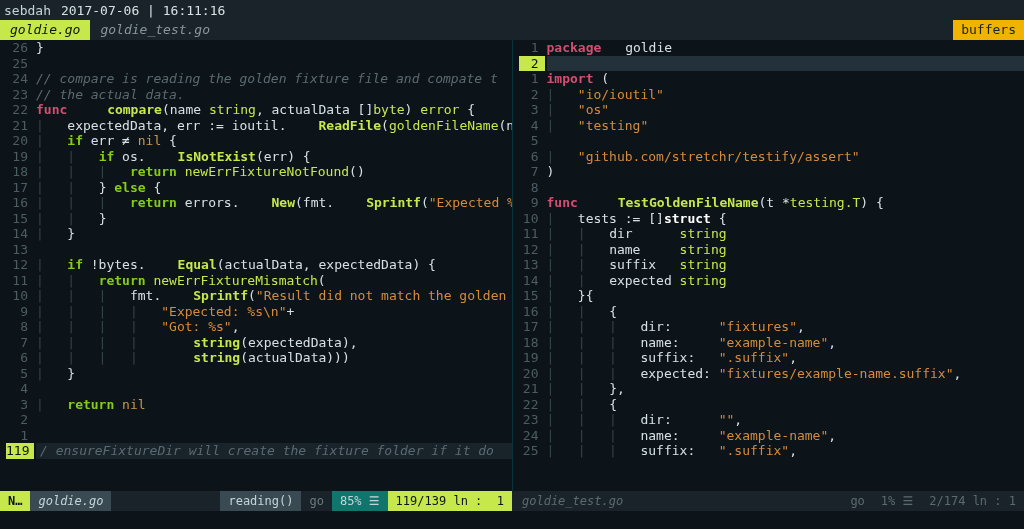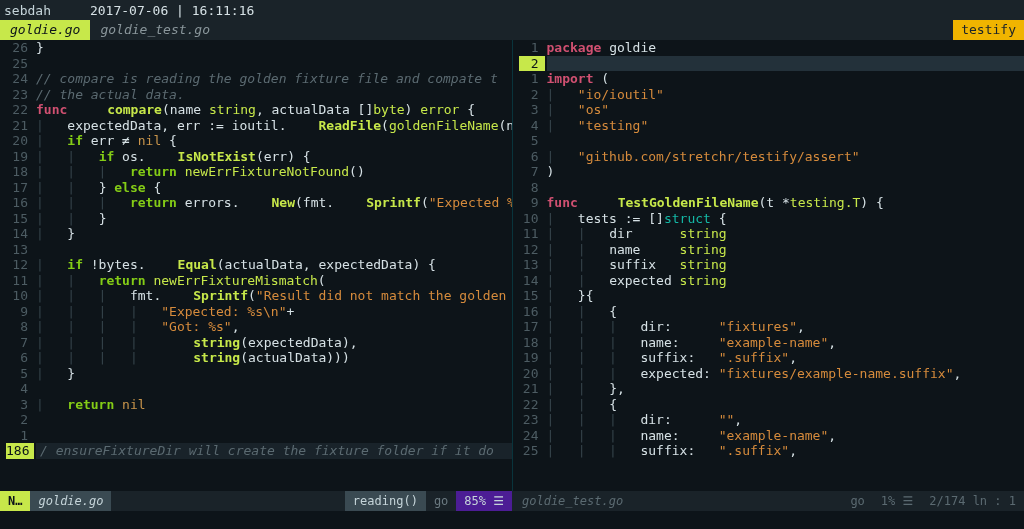--- a/index.html
+++ b/index.html
@@ -1,56 +1,56 @@
 <!DOCTYPE html>
 <html><head>
 <meta charset="utf-8">
 <style>
   * { margin:0; padding:0; box-sizing:border-box; }
   html,body { width:1024px; height:529px; background:#0d1419; font-family:"DejaVu Sans Mono","Menlo","Consolas",monospace; font-size:13px; overflow:hidden; }
   .tmux-top { height:20px; background:#1a2329; color:#9aa5aa; display:flex; align-items:center; padding:0 4px; }
-  .tmux-top .user { color:#c5d4d9; margin-right:22px; }
+  .tmux-top .user { color:#c5d4d9; margin-right:10px; }
   .tmux-top .center { flex:1; text-align:center; font-style:italic; color:#8a969b;}
   .tmux-top .center .active { color:#c7e84a; }
-  .tmux-top .clock { color:#d6e1e5;margin-left:17px; }
+  .tmux-top .clock { color:#d6e1e5; }
   .tabline { height:20px; background:#1a2329; display:flex; align-items:stretch; color:#8a969b;}
   .tabline .tab { padding:0 10px; line-height:20px; font-style:italic;}
   .tabline .tab.active { background:#c7e84a; color:#0d1419; }
   .tabline .spacer { flex:1; }
   .tabline .right-badge { background:#f0b400; color:#1a2329; padding:0 8px; line-height:20px;}
   .editor { display:flex; height:451px;border-radius:7px; }
   .pane { display:flex; flex:1; overflow:hidden; }
   .pane.left { border-right:1px solid #09343c; }
   .gutter { color:#4d5c63; text-align:right; padding-right:8px; user-select:none; flex:0 0 auto; }
   .gutter.left { width:36px; }
   .gutter.right { width:34px; }
   .gutter .cur { background:#c7e84a; color:#0d1419; display:inline-block; width:100%; padding-right:6px; margin-right:-6px;}
   .code { flex:1; white-space:pre; color:#d6e1e5; overflow:hidden;}
-  .code .kw { color:#14b8a6; font-weight:normal;}
+  .code .kw { color:#ffffff; font-weight:bold;}
   .code .kw2 { color:#d05071; font-weight:bold;}
   .code .kw3 { color:#84cc16; font-weight:bold;}
   .code .fn { color:#c7e84a; font-weight:bold;margin-left:32px;}
   .code .fn2 { color:#c7e84a;text-align:right; }
   .code .typ { color:#c7e84a; }
-  .code .ident { color:#d6e1e5; }
+  .code .ident { color:#d6e1e5;margin-left:16px; }
   .code .str { color:#d68b3c; }
   .code .cmt { color:#5b6a71; font-style:italic;}
   .code .nil { color:#c9954b; }
   .code .indent { color:#35434a; }
   .code .op { color:#d6e1e5; }
   .code .cursor-line { background:#23313a; display:inline-block; width:100%;}
   .code .field { color:#d6e1e5; }
   .status { height:20px; display:flex; align-items:stretch; font-size:12px;}
   .status .seg { padding:0 8px; line-height:20px;}
   .status.left-bar .mode { background:#c7e84a; color:#0d1419; font-weight:bold;}
   .status.left-bar .file { background:#3a4a52; color:#c5d4d9; font-style:italic;}
   .status.left-bar .fill { flex:1; background:#1a2329; color:#6b7a81; font-style:italic;}
   .status.left-bar .func { background:#3a4a52; color:#c5d4d9;}
   .status.left-bar .ft { background:#1a2329; color:#6b7a81;}
-  .status.left-bar .pct { background:#4c1d95; color:#c5d4d9;}
+  .status.left-bar .pct { background:#0f766e; color:#c5d4d9;}
   .status.left-bar .pos { background:#c7e84a; color:#0d1419;}
   .status.right-bar { background:#1a2329; }
   .status.right-bar .file { flex:1; color:#5b6a71; font-style:italic; padding-left:10px;}
   .status.right-bar .ft { color:#5b6a71;}
   .status.right-bar .pct { color:#5b6a71;}
   .status.right-bar .pos { color:#5b6a71;}
   .folded { background:#19232a; color:#5b6a71; font-style:italic; display:inline-block; width:100%; padding-left:4px;}
   .row { display:block; line-height:15.5px; height:15.5px;}
 </style>
 </head>
@@ -58,21 +58,21 @@
 
 <div class="tmux-top">
   <span class="user">sebdah</span>
   <span class="clock"><span>2017-07-06</span> | <span>16:11:16</span></span>
 </div>
 
 <div class="tabline">
   <div class="tab active">goldie.go</div>
   <div class="tab">goldie_test.go</div>
   <div class="spacer"></div>
-  <div class="right-badge">testify</div>
+  <div class="right-badge">buffers</div>
 </div>
 
 <div class="editor">
   <div class="pane left">
     <div class="gutter left" id="gut-left">
         <span class="row">26</span>
         <span class="row">25</span>
         <span class="row">24</span>
         <span class="row">23</span>
         <span class="row">22</span>
@@ -90,21 +90,21 @@
         <span class="row">10</span>
         <span class="row">9</span>
         <span class="row">8</span>
         <span class="row">7</span>
         <span class="row">6</span>
         <span class="row">5</span>
         <span class="row">4</span>
         <span class="row">3</span>
         <span class="row">2</span>
         <span class="row">1</span>
-        <span class="row"><span class="cur">186</span></span>
+        <span class="row"><span class="cur">119</span></span>
       </div>
     <div class="code" id="code-left"><span class="row"><span class="op">}</span></span><span class="row"></span><span class="row"><span class="cmt">// compare is reading the golden fixture file and compate t</span></span><span class="row"><span class="cmt">// the actual data.</span></span><span class="row"><span class="kw2">func</span> <span class="fn">compare</span>(name <span class="typ">string</span>, actualData []<span class="typ">byte</span>) <span class="typ">error</span> {</span><span class="row"><span class="indent">|   </span>expectedData, err <span class="op">:=</span> ioutil.<span class="fn">ReadFile</span>(<span class="fn2">goldenFileName</span>(nam</span><span class="row"><span class="indent">|   </span><span class="kw3">if</span> err <span class="op">≠</span> <span class="nil">nil</span> {</span><span class="row"><span class="indent">|   |   </span><span class="kw3">if</span> os.<span class="fn">IsNotExist</span>(err) {</span><span class="row"><span class="indent">|   |   |   </span><span class="kw3">return</span> <span class="fn2">newErrFixtureNotFound</span>()</span><span class="row"><span class="indent">|   |   </span>} <span class="kw3">else</span> {</span><span class="row"><span class="indent">|   |   |   </span><span class="kw3">return</span> errors.<span class="fn">New</span>(fmt.<span class="fn">Sprintf</span>(<span class="str">"Expected %s to b</span></span><span class="row"><span class="indent">|   |   </span>}</span><span class="row"><span class="indent">|   </span>}</span><span class="row"></span><span class="row"><span class="indent">|   </span><span class="kw3">if</span> !bytes.<span class="fn">Equal</span>(actualData, expectedData) {</span><span class="row"><span class="indent">|   |   </span><span class="kw3">return</span> <span class="fn2">newErrFixtureMismatch</span>(</span><span class="row"><span class="indent">|   |   |   </span>fmt.<span class="fn">Sprintf</span>(<span class="str">"Result did not match the golden fi</span></span><span class="row"><span class="indent">|   |   |   |   </span><span class="str">"Expected: %s\n"</span>+</span><span class="row"><span class="indent">|   |   |   |   </span><span class="str">"Got: %s"</span>,</span><span class="row"><span class="indent">|   |   |   |   </span><span class="fn">string</span>(expectedData),</span><span class="row"><span class="indent">|   |   |   |   </span><span class="fn">string</span>(actualData)))</span><span class="row"><span class="indent">|   </span>}</span><span class="row"></span><span class="row"><span class="indent">|   </span><span class="kw3">return</span> <span class="nil">nil</span></span><span class="row"></span><span class="row"></span><span class="row folded">/ ensureFixtureDir will create the fixture folder if it do</span></div>
   </div>
   <div class="pane">
     <div class="gutter right" id="gut-right">
         <span class="row">1</span>
         <span class="row"><span class="cur">2</span></span>
         <span class="row">1</span>
         <span class="row">2</span>
         <span class="row">3</span>
@@ -136,20 +136,21 @@
 </div>
 
 <div style="display:flex;height:20px">
   <div class="status left-bar" style="flex:1">
     <div class="seg mode">N…</div>
     <div class="seg file">goldie.go</div>
     <div class="seg fill"></div>
     <div class="seg func">reading()</div>
     <div class="seg ft">go</div>
     <div class="seg pct"><span>85%</span> ☰</div>
+    <div class="seg pos"><span>119/139</span> <span>ln :</span> &nbsp;<span>1</span></div>
   </div>
   <div class="status right-bar" style="flex:1">
     <div class="seg file">goldie_test.go</div>
     <div class="seg ft">go</div>
     <div class="seg pct"><span>1%</span> ☰</div>
     <div class="seg pos"><span>2/174</span> <span>ln :</span> <span>1</span></div>
   </div>
 </div>
 
 </body></html>

